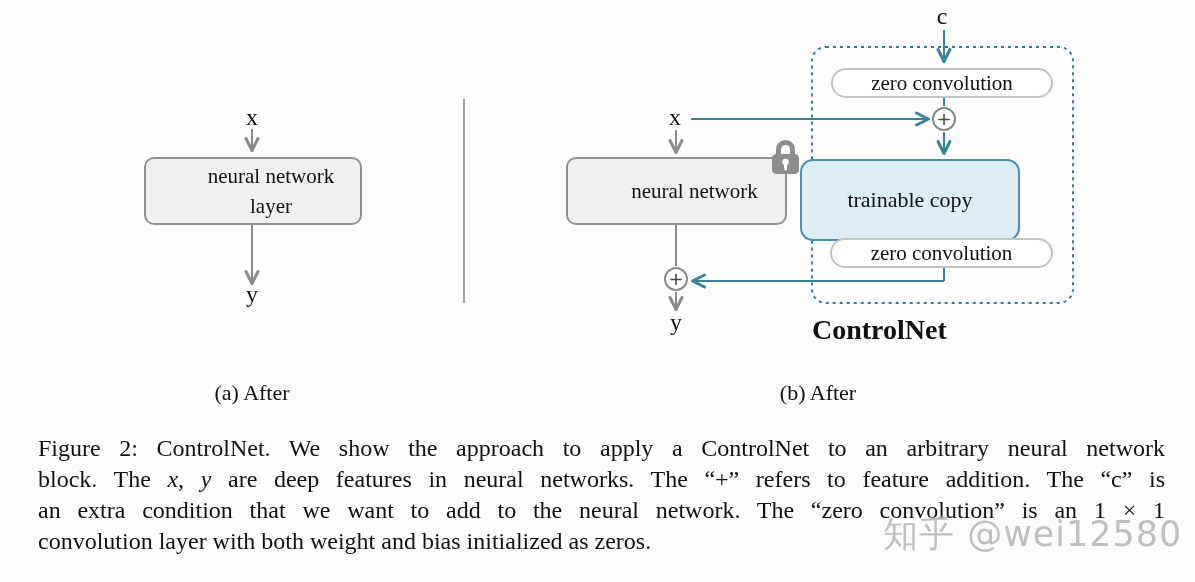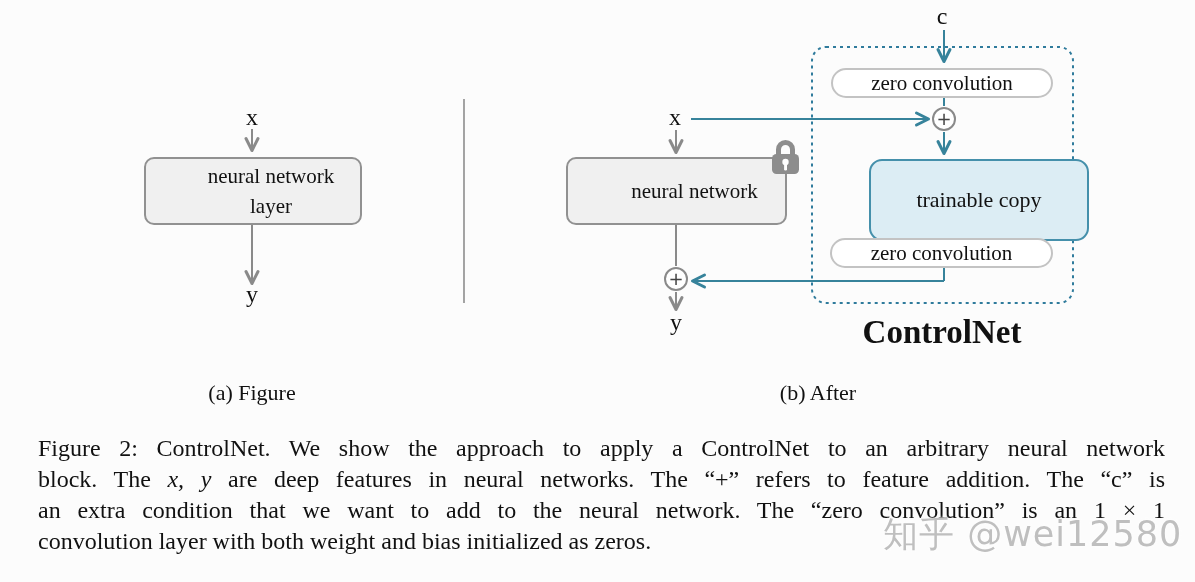--- a/index.html
+++ b/index.html
@@ -20,22 +20,22 @@
         background:var(--pill-fill);border:2px solid var(--pill-border);border-radius:16px;
         font-size:21px;color:var(--text);white-space:nowrap;}
   .trainable{position:absolute;display:flex;align-items:center;justify-content:center;
         background:var(--trainable-fill);border:2px solid var(--trainable-border);
         border-radius:13px;font-size:22px;color:var(--text);}
   .plus-node{position:absolute;width:24px;height:24px;border-radius:50%;background:#fff;
         border:2px solid var(--gray-line);color:#444;display:flex;align-items:center;
         justify-content:center;font-size:18px;line-height:1;font-family:"DejaVu Sans",sans-serif;}
   .sub-caption{position:absolute;width:220px;transform:translateX(-50%);text-align:center;
         font-size:22px;color:var(--text);}
-  .controlnet-lbl{position:absolute;left:812px;top:314px;width:260px;text-align:center;
-        font-weight:bold;font-size:33px;color:var(--text);}
+  .controlnet-lbl{position:absolute;left:812px;top:314px;width:260px;text-align:left;
+        font-weight:bold;font-size:28px;color:var(--text);}
   .fig-caption{position:absolute;left:38px;top:433px;width:1127px;font-size:24px;
         line-height:31px;color:var(--text);}
   .fig-caption .jl{text-align:justify;text-align-last:justify;}
   .fig-caption .math{font-style:italic;}
   .watermark{position:absolute;left:883px;top:511px;font-size:35px;letter-spacing:1px;
         font-family:"DejaVu Sans","Liberation Sans",sans-serif;
         color:var(--watermark-gray);opacity:.85;text-shadow:0 0 3px #ffffff;white-space:nowrap;}
   .lock-wrap{position:absolute;left:769px;top:139px;width:33px;height:39px;}
   .line-gray{stroke:var(--gray-line);stroke-width:2;fill:none;}
   .line-teal{stroke:var(--teal-line);stroke-width:2;fill:none;}
@@ -82,21 +82,21 @@
 
   <div class="node" style="left:144px;top:157px;width:218px;height:68px">
     <div>
       <div>neural network</div>
       <div>layer</div>
     </div>
   </div>
 
   <div class="lbl" style="left:252px;top:294px">y</div>
 
-  <div class="sub-caption" style="left:252px;top:380px">(a) Figure</div>
+  <div class="sub-caption" style="left:252px;top:380px">(a) After</div>
 
   <div class="lbl" style="left:675px;top:117px">x</div>
 
   <div class="lbl" style="left:942px;top:16px">c</div>
 
   <div class="node" style="left:566px;top:157px;width:221px;height:68px">
     <div>
       <div>neural network</div>
     </div>
   </div>
@@ -107,21 +107,21 @@
       <rect x="3" y="15" width="27" height="20" rx="4.5" fill="#8d8d8d"></rect>
       <circle cx="16.5" cy="23" r="3.2" fill="#ffffff"></circle>
       <rect x="15.1" y="24.5" width="2.9" height="7" rx="1.3" fill="#ffffff"></rect>
     </svg>
   </div>
 
   <div class="pill" style="left:831px;top:68px;width:222px;height:30px">zero convolution</div>
 
   <div class="plus-node" style="left:932px;top:107px">+</div>
 
-  <div class="trainable" style="left:869px;top:159px;width:220px;height:82px">trainable copy</div>
+  <div class="trainable" style="left:800px;top:159px;width:220px;height:82px">trainable copy</div>
 
   <div class="pill" style="left:830px;top:238px;width:223px;height:30px">zero convolution</div>
 
   <div class="plus-node" style="left:664px;top:267px">+</div>
 
   <div class="lbl" style="left:676px;top:322px">y</div>
 
   <div class="controlnet-lbl">ControlNet</div>
 
   <div class="sub-caption" style="left:818px;top:380px">(b) After</div>

